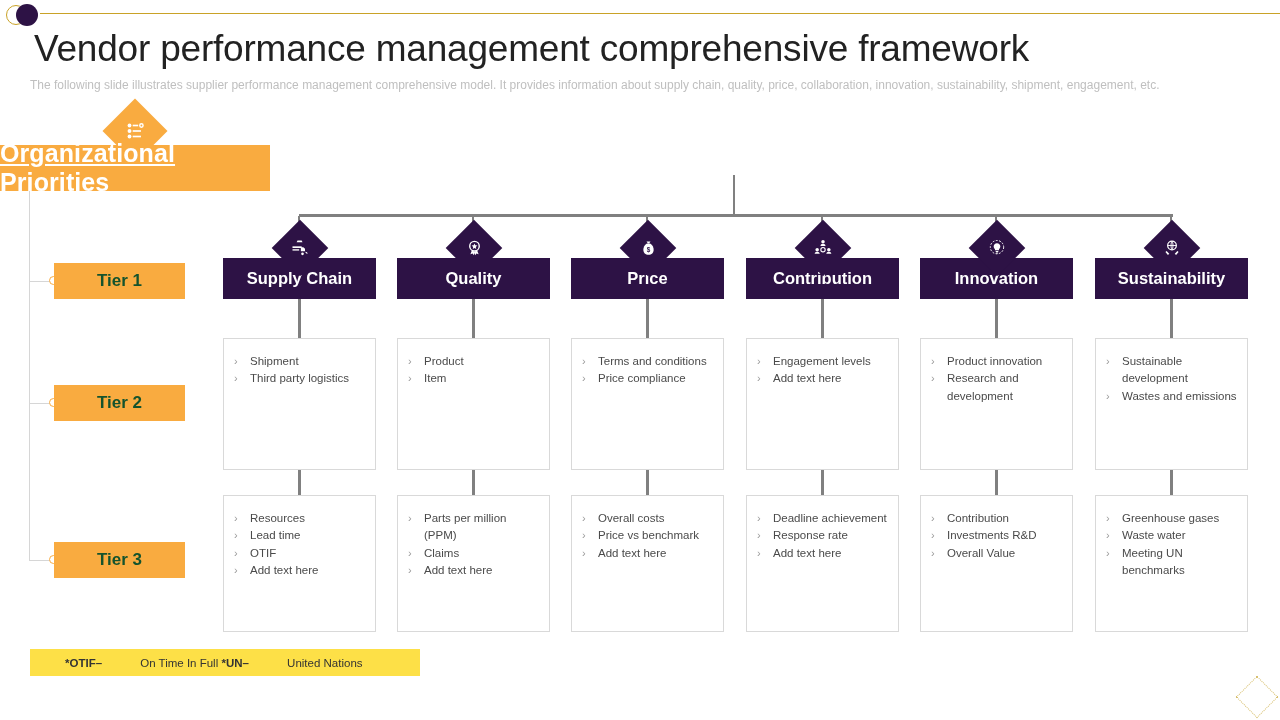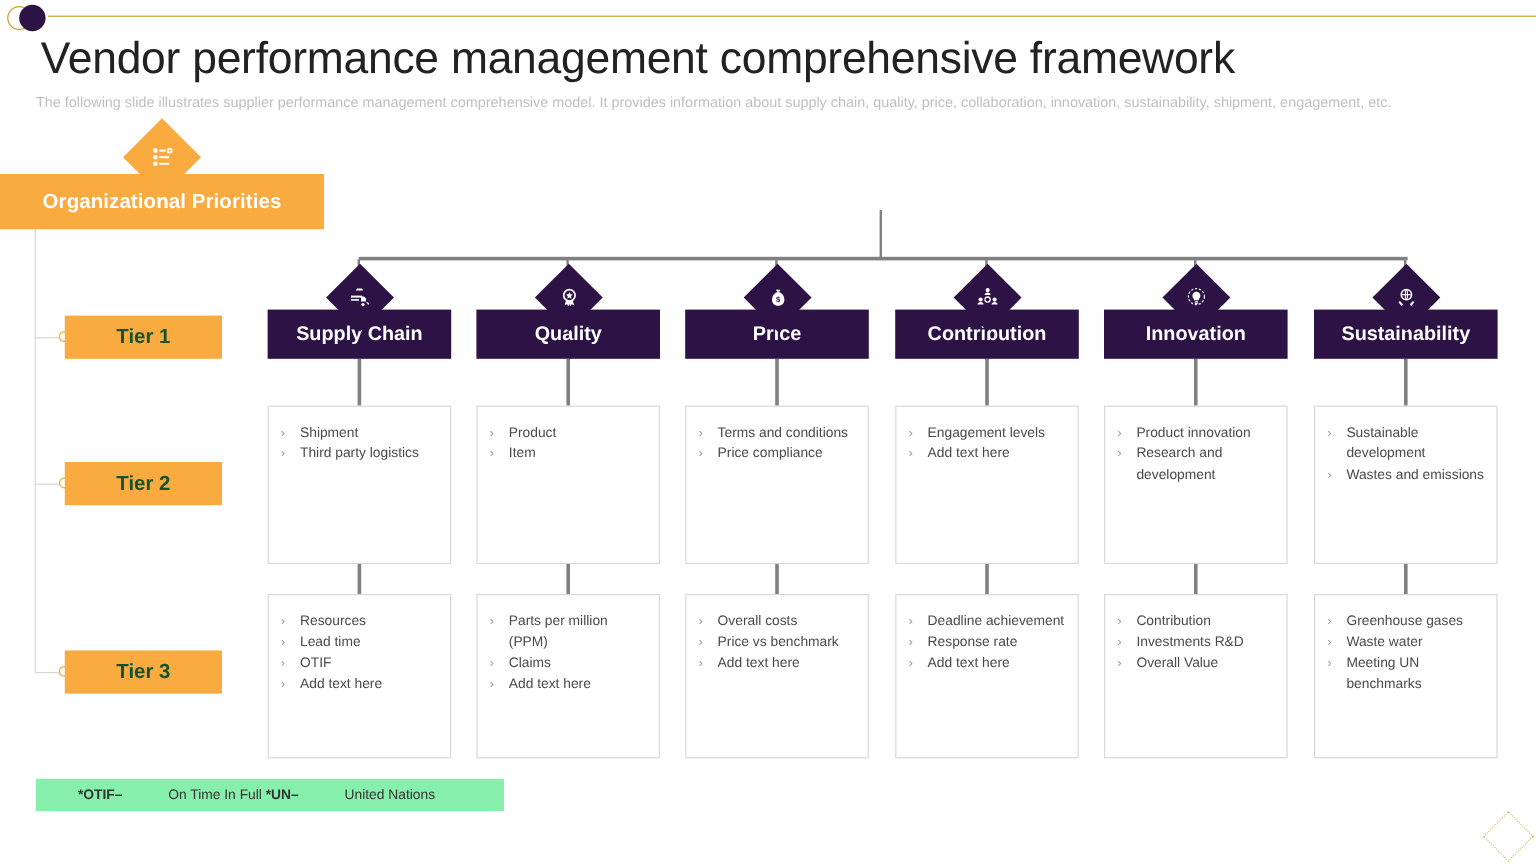--- a/index.html
+++ b/index.html
@@ -45,21 +45,21 @@
   }
   .org-diamond .ico {
     position: absolute; inset: 0; transform: rotate(-45deg);
     display: flex; align-items: center; justify-content: center;
   }
   .org-banner {
     position: absolute; left: 0; top: 145px; width: 270px; height: 46px;
     background: #f9ab40; display: flex; align-items: center; justify-content: center;
   }
   .org-banner span {
-    font-size: 17px; font-weight: 700; color: #ffffff; letter-spacing: 0.1px;
+    font-size: 25px; font-weight: 700; color: #ffffff; letter-spacing: 0.1px; text-decoration: underline;
   }
 
   .tier-rail {
     position: absolute; left: 29px; top: 191px; width: 1px; height: 369px;
     background: #d6d6d6;
   }
   .tier-stub {
     position: absolute; left: 29px; width: 28px; height: 1px; background: #d6d6d6;
   }
   .tier-dot {
@@ -130,21 +130,21 @@
     position: relative; padding-left: 18px;
     font-size: 11.5px; line-height: 1.5; color: #4a4a4a;
   }
   .card li .chev {
     position: absolute; left: 2px; top: 0; color: #9a9a9a; font-size: 11px;
   }
 
   
   .footnote {
     position: absolute; left: 30px; top: 649px; width: 390px; height: 27px;
-    background: #86efac; display: flex; align-items: center;
+    background: #fde047; display: flex; align-items: center;
   }
   .footnote span {
     padding-left: 35px; font-size: 11.5px; color: #333333;
   }
   .footnote b { font-weight: 700; }
 
   .footer {
     position: absolute; left: 0; top: 703px; width: 1280px;
     text-align: center; font-size: 9.5px; color: #c4c4c4;
   }

